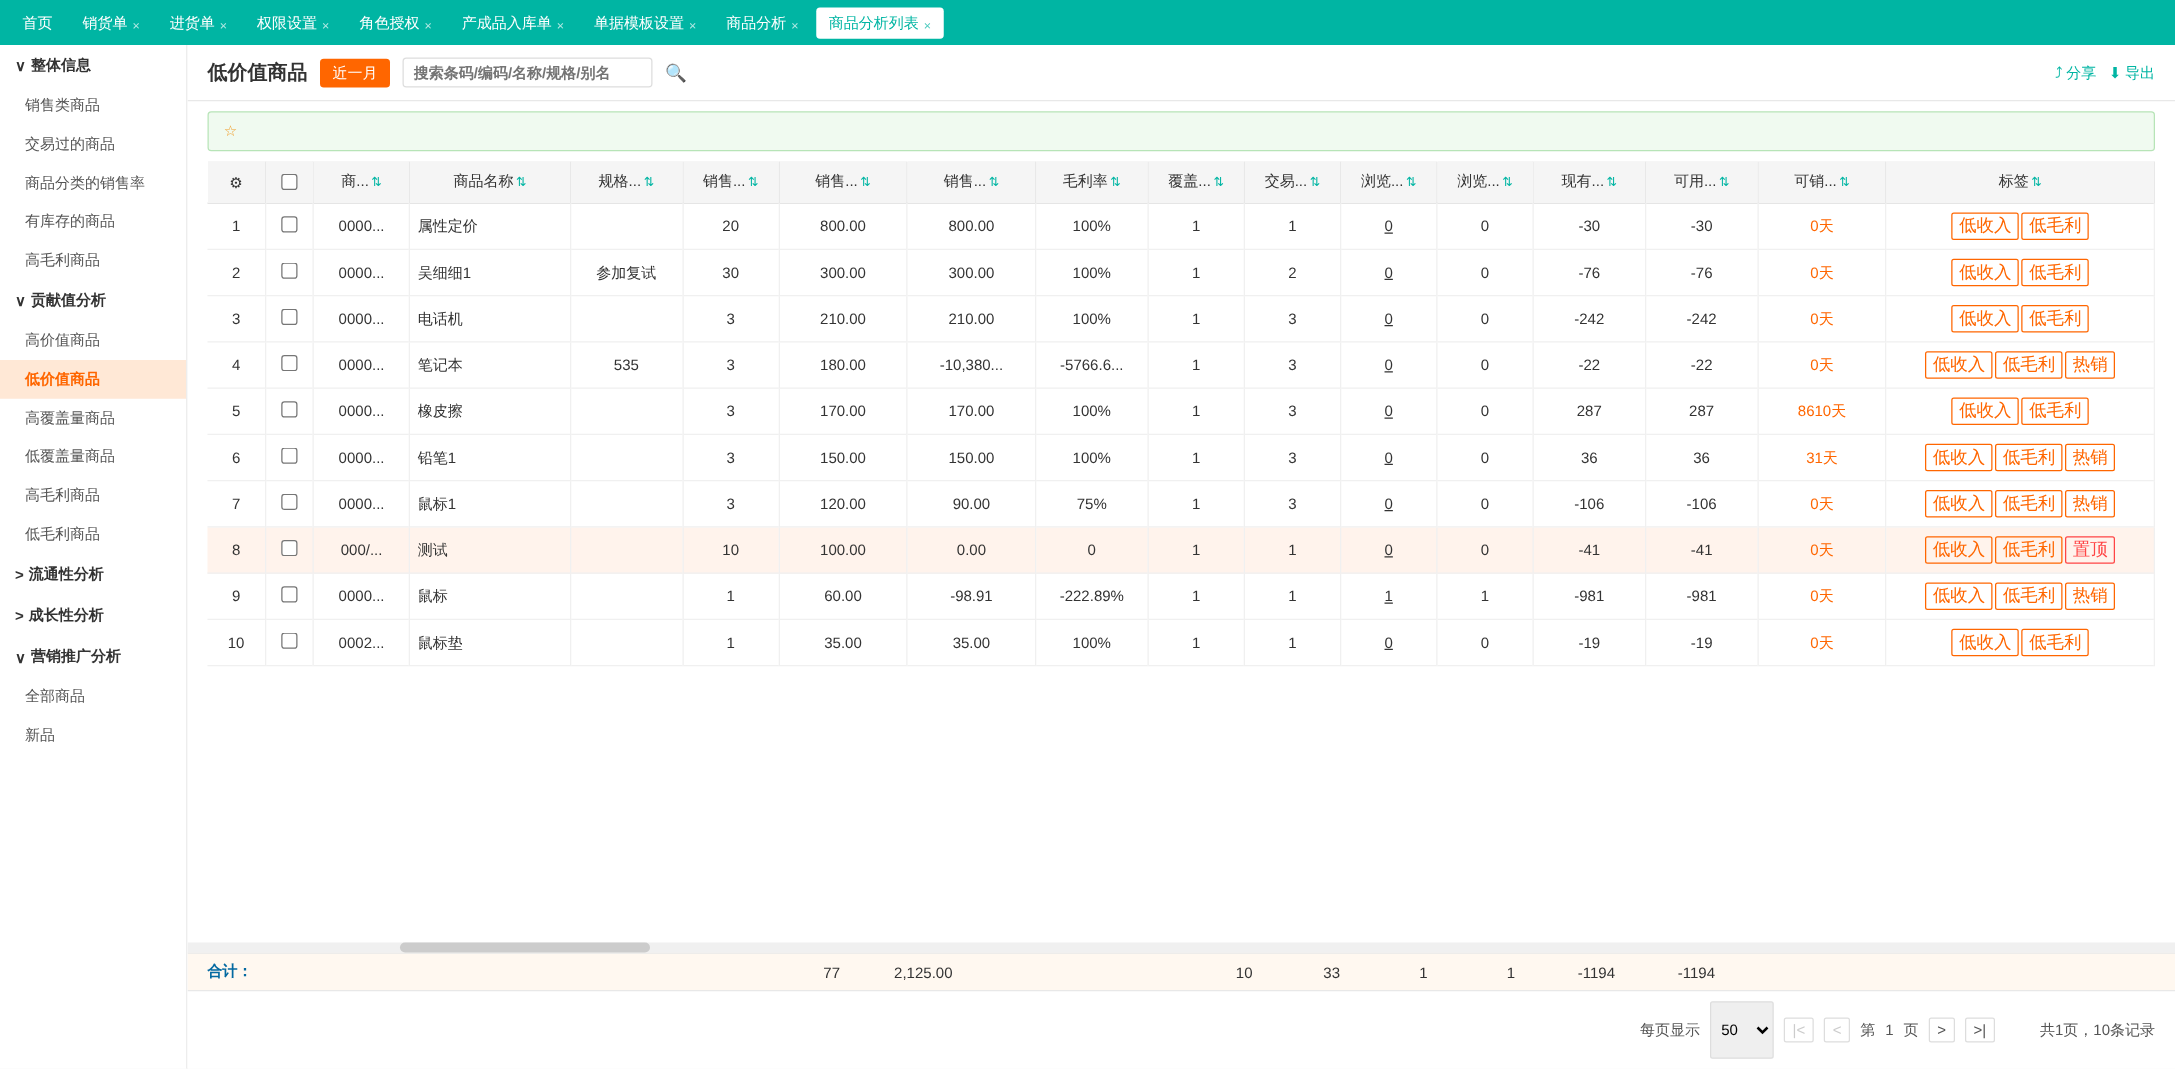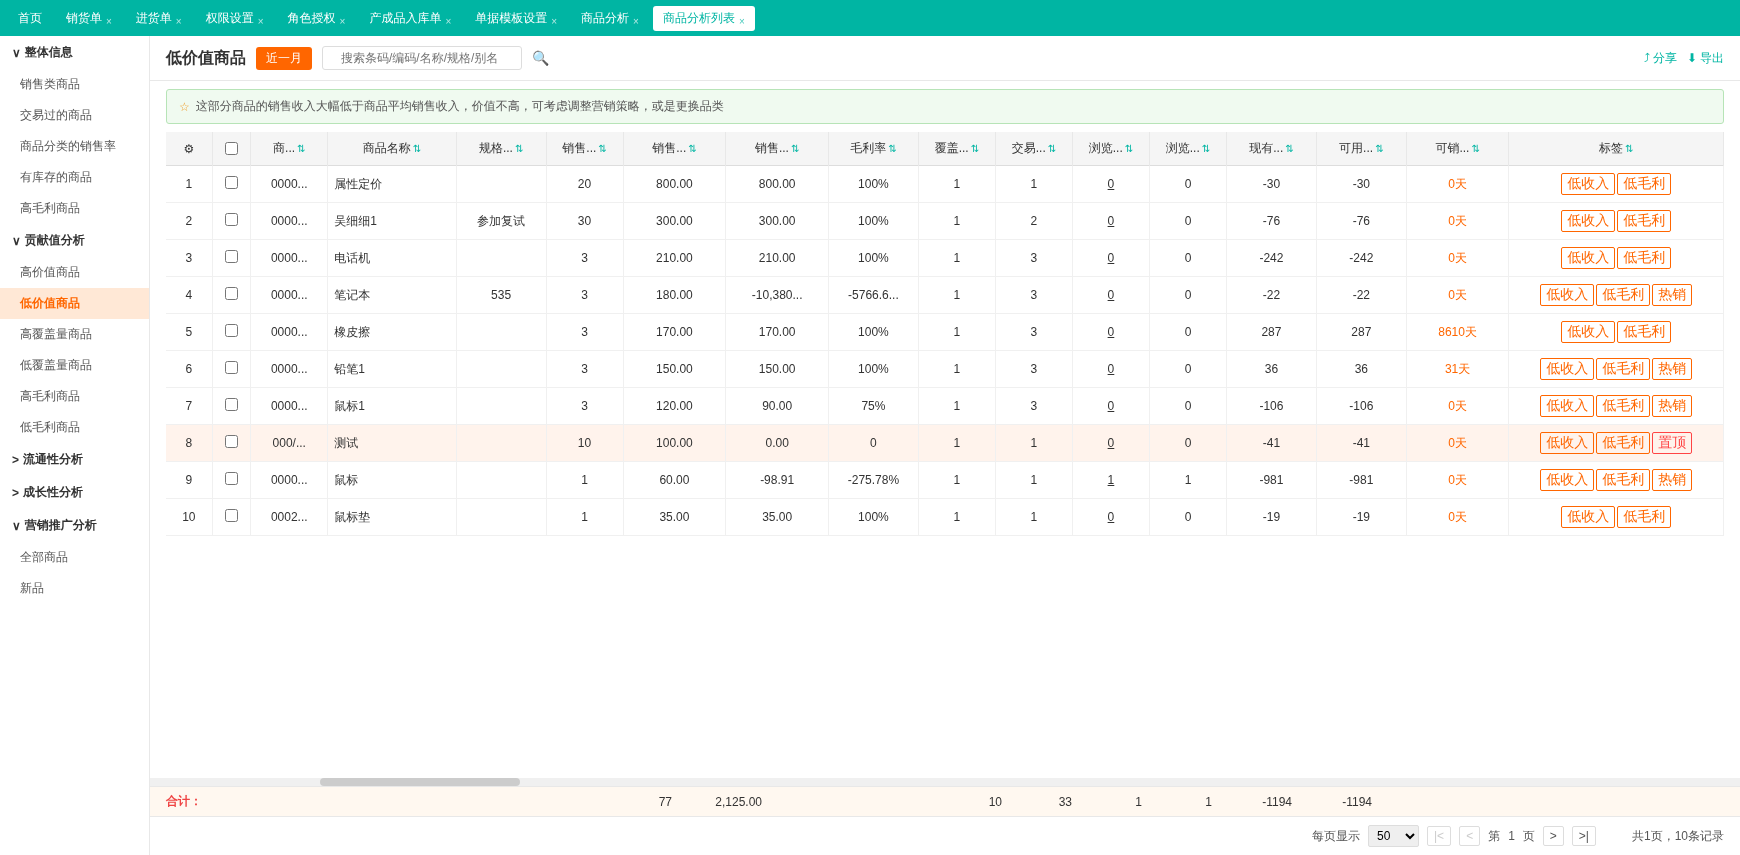--- a/index.html
+++ b/index.html
@@ -88,24 +88,25 @@
       color: white;
       border: none;
       padding: 3px 10px;
       border-radius: 3px;
       cursor: pointer;
       font-size: 12px;
     }
     .search-box {
       border: 1px solid #ddd;
       border-radius: 3px;
-      padding: 4px 18px;
+      padding: 4px 8px;
       width: 200px;
       outline: none;
       color: #999;
+      font-weight: bold;
     }
     .search-icon { color: #00b5a3; cursor: pointer; font-size: 14px; }
     .header-actions {
       margin-left: auto;
       display: flex;
       gap: 10px;
       align-items: center;
     }
     .action-btn {
       color: #00b5a3;
@@ -190,41 +191,41 @@
 
     
     .footer-bar {
       border-top: 1px solid #e8e8e8;
       padding: 6px 16px;
       background: #fff8f0;
       display: flex;
       align-items: center;
       gap: 10px;
     }
-    .footer-label { color: #ef4444; font-weight: bold; }
+    .footer-label { color: #0369a1; font-weight: bold; }
     .footer-cell {
       min-width: 60px;
       text-align: right;
       color: #333;
     }
 
     
     .pagination-bar {
       border-top: 1px solid #e8e8e8;
       padding: 8px 16px;
       background: #fff;
       display: flex;
       align-items: center;
       justify-content: flex-end;
       gap: 8px;
     }
     .page-size-label { color: #555; }
     .page-size-select {
       border: 1px solid #ddd;
-      padding: 2px 4px;
+      padding: 14px 4px;
       border-radius: 2px;
     }
     .page-nav-btn {
       cursor: pointer;
       color: #555;
       padding: 2px 6px;
       border: 1px solid #ddd;
       border-radius: 2px;
       background: white;
     }
@@ -342,21 +343,20 @@
         </div>
         <div class="action-btn">
           <span>⬇</span>
           <span>导出</span>
         </div>
       </div>
     </div>
 
     <div class="info-banner">
       <span class="info-icon">☆</span>
-      <span>这部分商品的销售收入大幅低于商品平均销售收入，价值不高，可考虑调整营销策略，或是更换品类</span>
     </div>
 
     <div class="table-container">
       <table>
         <thead>
           <tr>
             <th style="width:36px">
               <div class="th-inner">
                   <span>⚙</span>
                 </div>
@@ -613,21 +613,21 @@
     </tr>
             <tr>
       <td>9</td>
       <td class="checkbox-cell"><input type="checkbox" style=""></td>
       <td>0000...</td>
       <td class="text-left">鼠标</td>
       <td></td>
       <td>1</td>
       <td>60.00</td>
       <td>-98.91</td>
-      <td>-275.78%</td>
+      <td>-222.89%</td>
       <td>1</td>
       <td>1</td>
       <td><span class="underline-link">1</span></td>
       <td>1</td>
       <td>-981</td>
       <td>-981</td>
       <td class="orange-text">0天</td>
       <td><span class="tag tag-orange">低收入</span><span class="tag tag-orange">低毛利</span><span class="tag tag-orange">热销</span></td>
     </tr>
             <tr>

